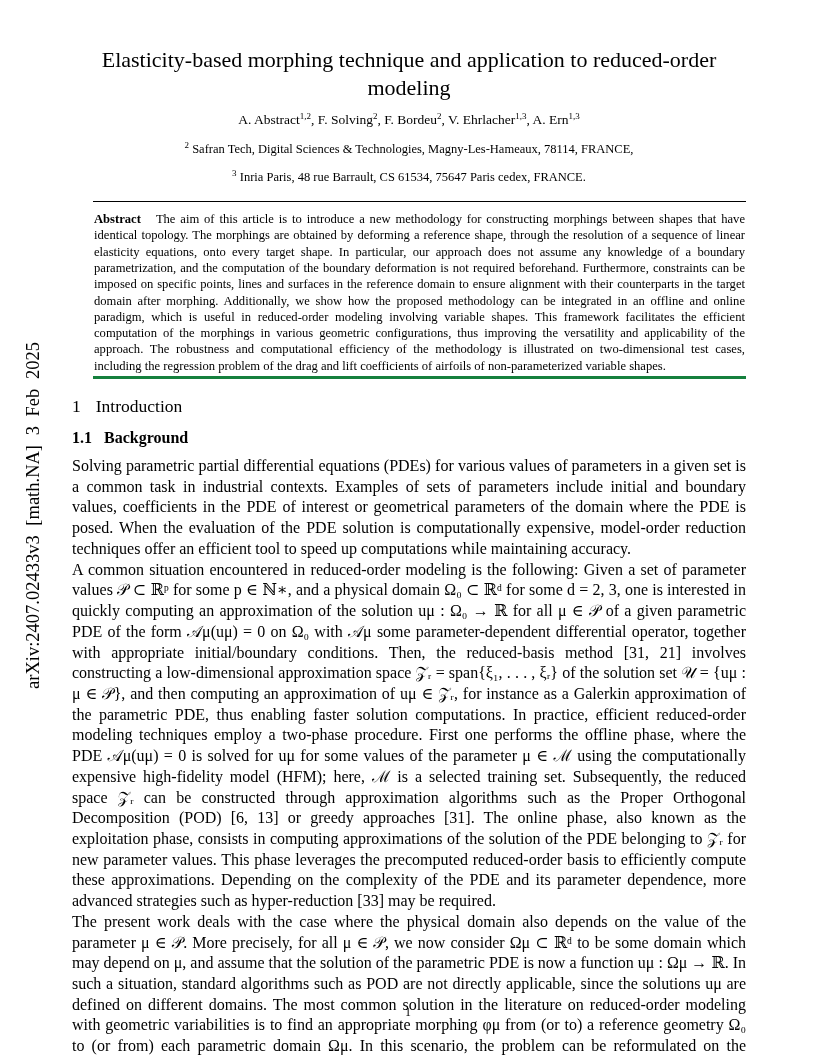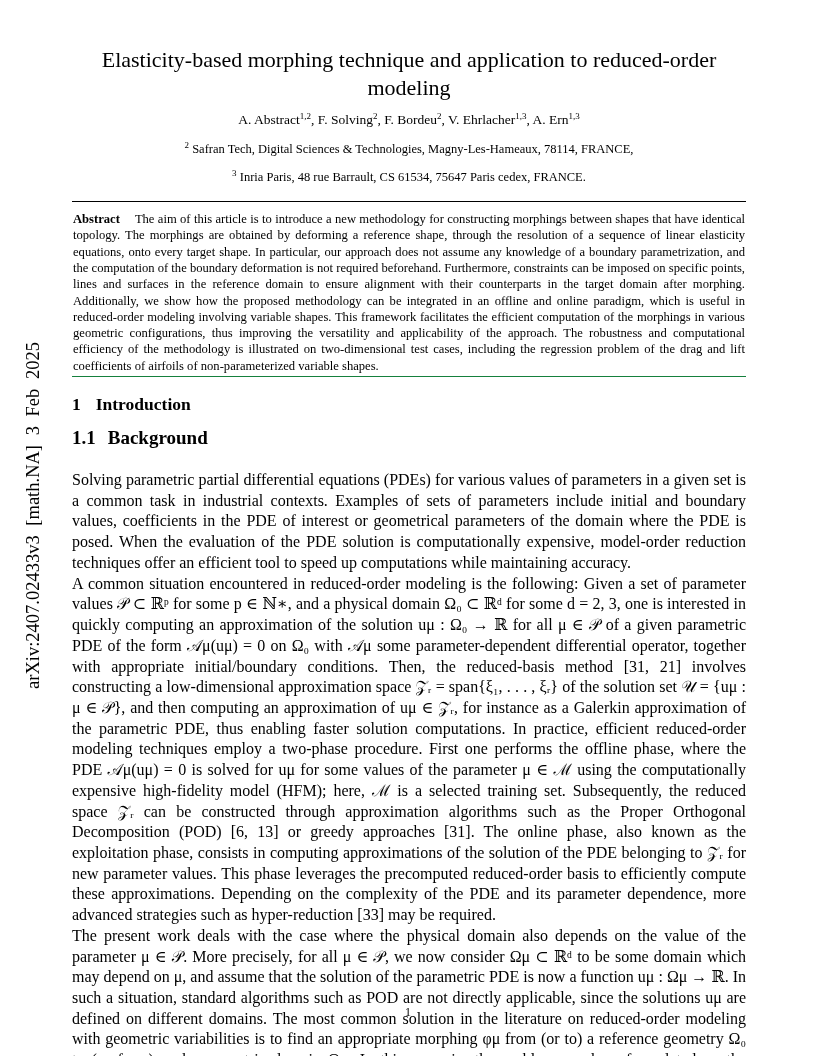--- a/index.html
+++ b/index.html
@@ -34,41 +34,42 @@
   }
   .authors sup, .affil sup { font-size: 9px; line-height: 0; }
   .affil {
     text-align: center;
     font-size: 12.5px;
     line-height: 1.55;
     margin-bottom: 8px;
   }
   .abstract {
     border-top: 1px solid #000;
-    border-bottom: 1px solid #15803d;
+    border-bottom: 3px solid #15803d;
     margin-top: 14px;
     padding: 9px 1px 2px 1px;
+    margin-left: 21px;
   }
   .abstract p {
     margin: 0;
     font-size: 12.6px;
     line-height: 1.295;
     text-align: justify;
   }
   .abstract-label { font-weight: bold; margin-right: 15px; }
   .section-h {
     font-size: 17.5px;
-    font-weight: bold;
+    font-weight: normal;
     margin: 17px 0 11px 0;
   }
   .section-num { display: inline-block; margin-right: 15px; }
   .subsection-h {
-    font-size: 19px;
+    font-size: 16px;
     font-weight: bold;
-    margin: 12px 0 21px 0;
+    margin: 12px 0 9px 0;
   }
   .subsection-num { display: inline-block; margin-right: 12px; }
   p.body {
     font-size: 16px;
     line-height: 1.295;
     text-align: justify;
     margin: 0;
   }
   .arxiv-strip {
     position: absolute;

